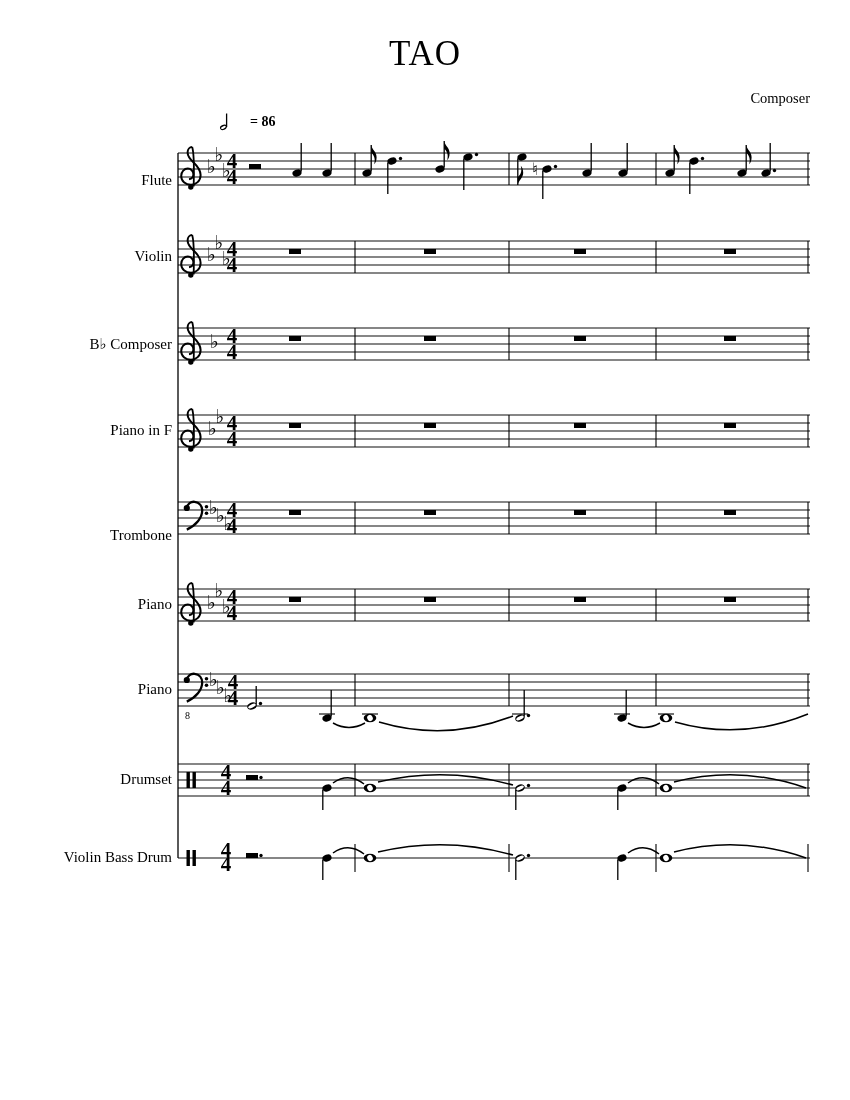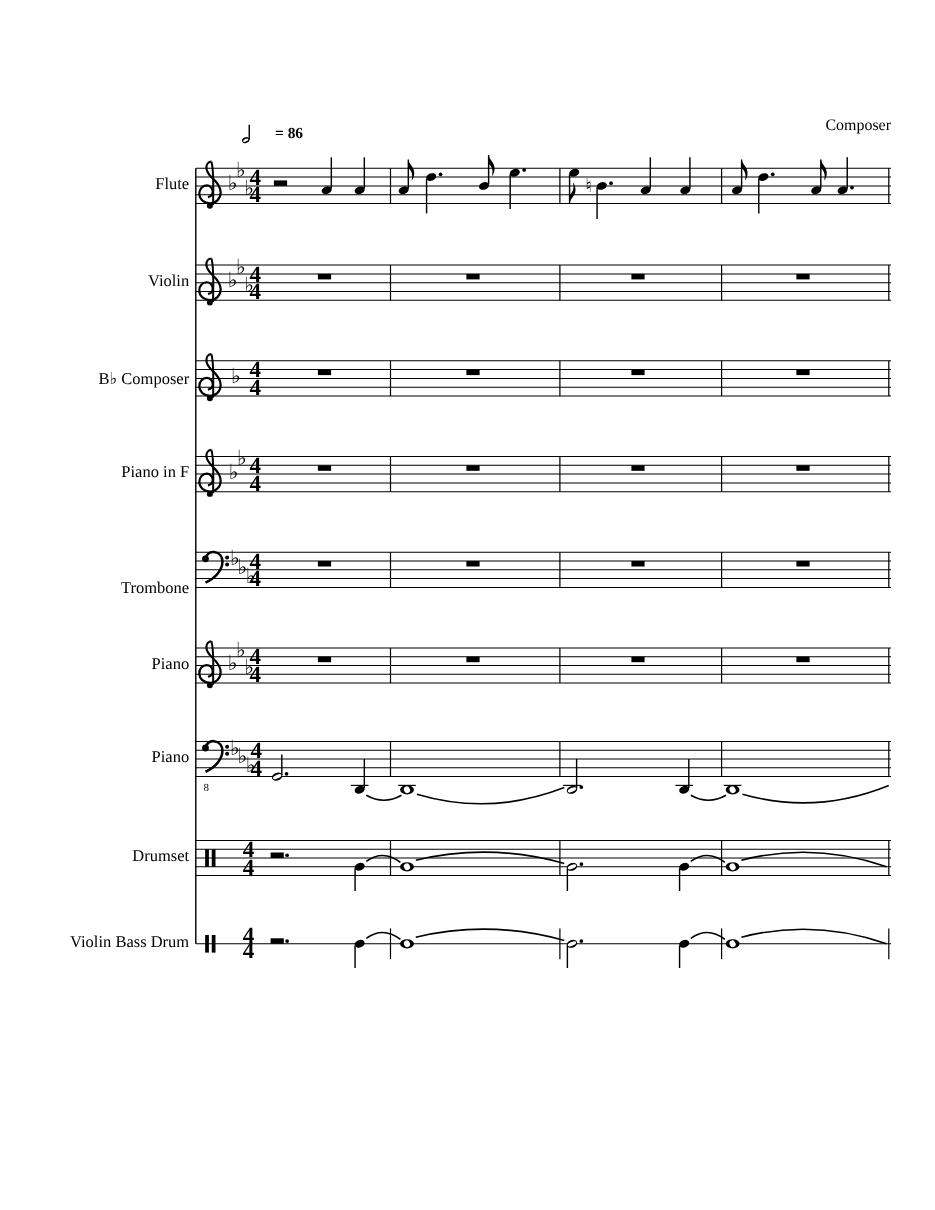--- a/index.html
+++ b/index.html
@@ -1,21 +1,21 @@
 <!DOCTYPE html>
 <html><head>
 <meta charset="utf-8">
 <style>
   html,body{margin:0;padding:0;background:#fff;}
   .page{position:relative;width:850px;height:1100px;background:#ffffff;overflow:hidden;
         font-family:"Liberation Serif", serif;color:#000;}
   #score-svg{position:absolute;left:0;top:0;}
   .title{position:absolute;left:0;top:34px;width:100%;text-align:center;
          font-size:35px;letter-spacing:1px;}
-  .composer{position:absolute;right:40px;top:90px;font-size:14.5px;margin-top:16px;}
+  .composer{position:absolute;right:40px;top:90px;font-size:14.5px;}
   .tempo{position:absolute;left:218px;top:112px;display:flex;align-items:flex-end;gap:20px;}
   .tempo span{font-weight:bold;font-size:14px;line-height:20px;}
   .ilabel{position:absolute;right:678px;font-size:15px;white-space:nowrap;text-align:right;}
 </style>
 </head>
 <body>
 
 <div class="page">
   <svg id="score-svg" width="850" height="1100">
       <line x1="178" y1="153" x2="178" y2="858" stroke="#000" stroke-width="1.3"></line>
@@ -276,32 +276,33 @@
       <ellipse cx="622" cy="858" rx="4.7" ry="3.4" fill="#000" transform="rotate(-20 622 858)"></ellipse>
       <line x1="617.8" y1="859.5" x2="617.8" y2="880" stroke="#000" stroke-width="1.3"></line>
       <ellipse cx="666" cy="858" rx="6.3" ry="4.2" fill="#000"></ellipse>
       <ellipse cx="666" cy="858" rx="3.1" ry="2.7" fill="#fff" transform="rotate(62 666 858)"></ellipse>
       <path d="M 333,853 Q 348.5,842 364,854" fill="none" stroke="#000" stroke-width="1.5"></path>
       <path d="M 378,852 Q 445.5,836 513,855" fill="none" stroke="#000" stroke-width="1.5"></path>
       <path d="M 628,853 Q 643.5,842 659,854" fill="none" stroke="#000" stroke-width="1.5"></path>
       <path d="M 674,852 Q 740,835 806,858" fill="none" stroke="#000" stroke-width="1.5"></path>
     </svg>
 
+  <div class="title">TAO</div>
   <div class="composer">Composer</div>
 
   <div class="tempo">
     <svg width="12" height="20">
       <line x1="8.6" y1="15" x2="8.6" y2="1.5" stroke="#000" stroke-width="1.3"></line>
       <ellipse cx="5.4" cy="15.4" rx="3.5" ry="2.5" transform="rotate(-22 5.4 15.4)" fill="#000"></ellipse>
       <ellipse cx="5.4" cy="15.4" rx="2.6" ry="1.1" transform="rotate(-26 5.4 15.4)" fill="#fff"></ellipse>
     </svg>
     <span>= 86</span>
   </div>
 
-  <div class="ilabel" style="top:160px">Flute</div>
+  <div class="ilabel" style="top:172px">Flute</div>
   <div class="ilabel" style="top:248px">Violin</div>
   <div class="ilabel" style="top:335px">B♭ Composer</div>
   <div class="ilabel" style="top:422px">Piano in F</div>
   <div class="ilabel" style="top:527px">Trombone</div>
   <div class="ilabel" style="top:596px">Piano</div>
   <div class="ilabel" style="top:681px">Piano</div>
   <div class="ilabel" style="top:771px">Drumset</div>
   <div class="ilabel" style="top:849px">Violin Bass Drum</div>
 </div>
 

